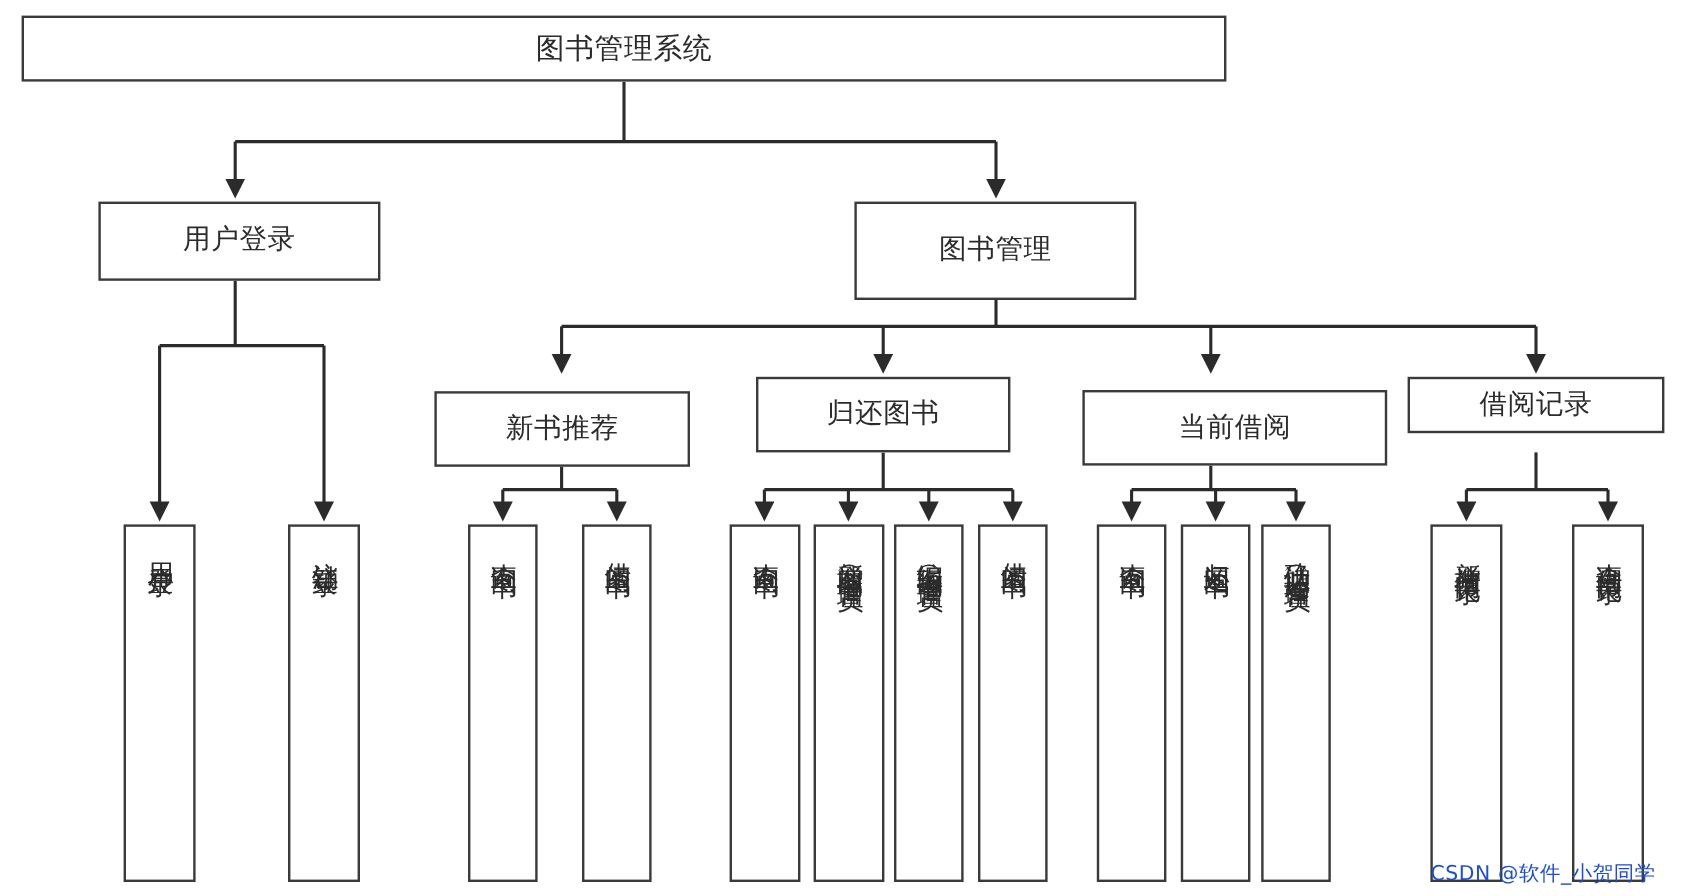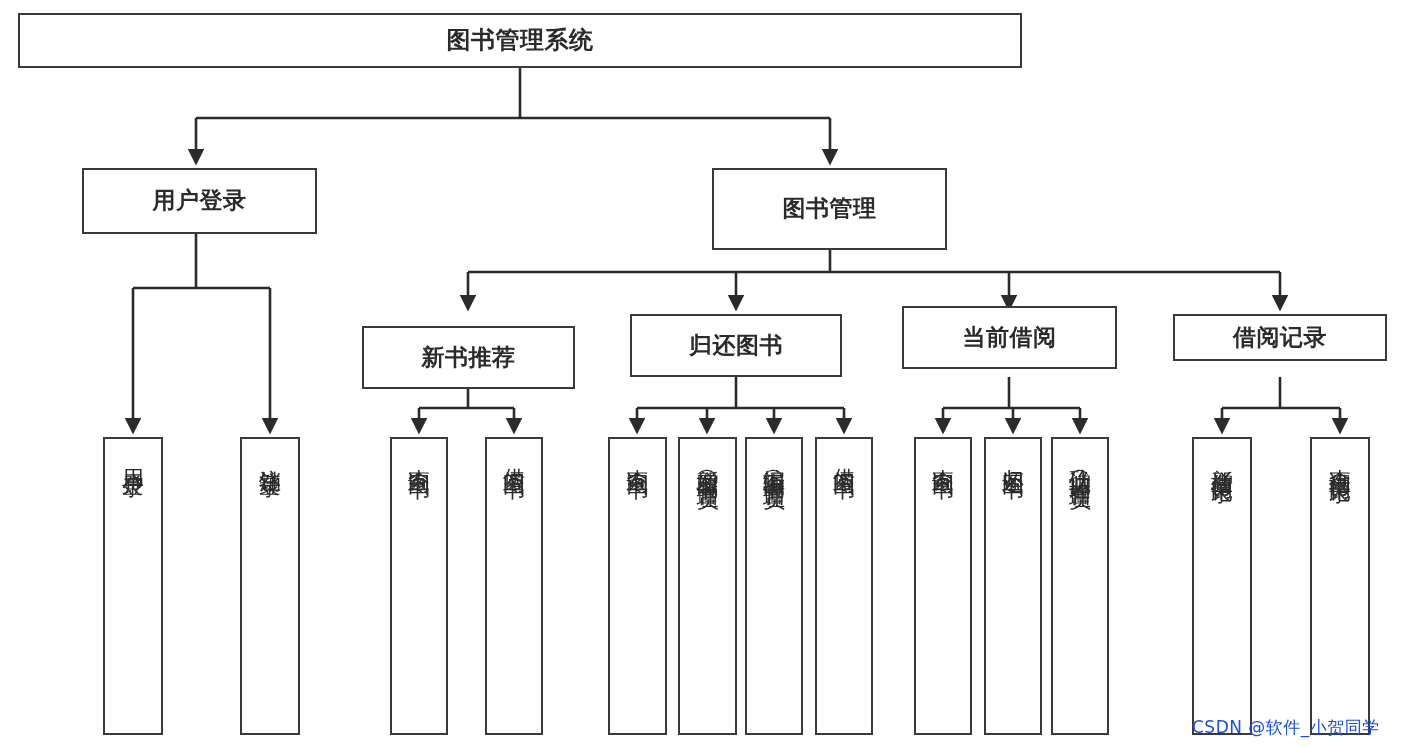--- a/index.html
+++ b/index.html
@@ -41,21 +41,20 @@
   .node .label {
     display: block;
     text-align: center;
     line-height: 1.18;
     letter-spacing: 0.5px;
   }
   
   .node.horiz .label {
     writing-mode: horizontal-tb;
     font-size: 23px;
-    font-weight: bold;
   }
   .node.root .label {
     font-size: 24px;
   }
   
   .node.vert {
     align-items: flex-start;
     padding-top: 12px;
   }
   .node.vert .label {
@@ -140,21 +139,21 @@
   <div class="node horiz" style="left:712px; top:168px; width:235px; height:82px;">
     <span class="label">图书管理</span>
   </div>
 
   <div class="node horiz" style="left:362px; top:326px; width:213px; height:63px;">
     <span class="label">新书推荐</span>
   </div>
   <div class="node horiz" style="left:630px; top:314px; width:212px; height:63px;">
     <span class="label">归还图书</span>
   </div>
-  <div class="node horiz" style="left:902px; top:306px; width:215px; height:63px;">
+  <div class="node horiz" style="left:902px; top:325px; width:254px; height:63px;">
     <span class="label">当前借阅</span>
   </div>
   <div class="node horiz" style="left:1173px; top:314px; width:214px; height:47px;">
     <span class="label">借阅记录</span>
   </div>
 
   <div class="node vert" style="left:103px; top:437px; width:60px; height:298px;">
     <span class="label">用户登录</span>
   </div>
   <div class="node vert" style="left:240px; top:437px; width:60px; height:298px;">

